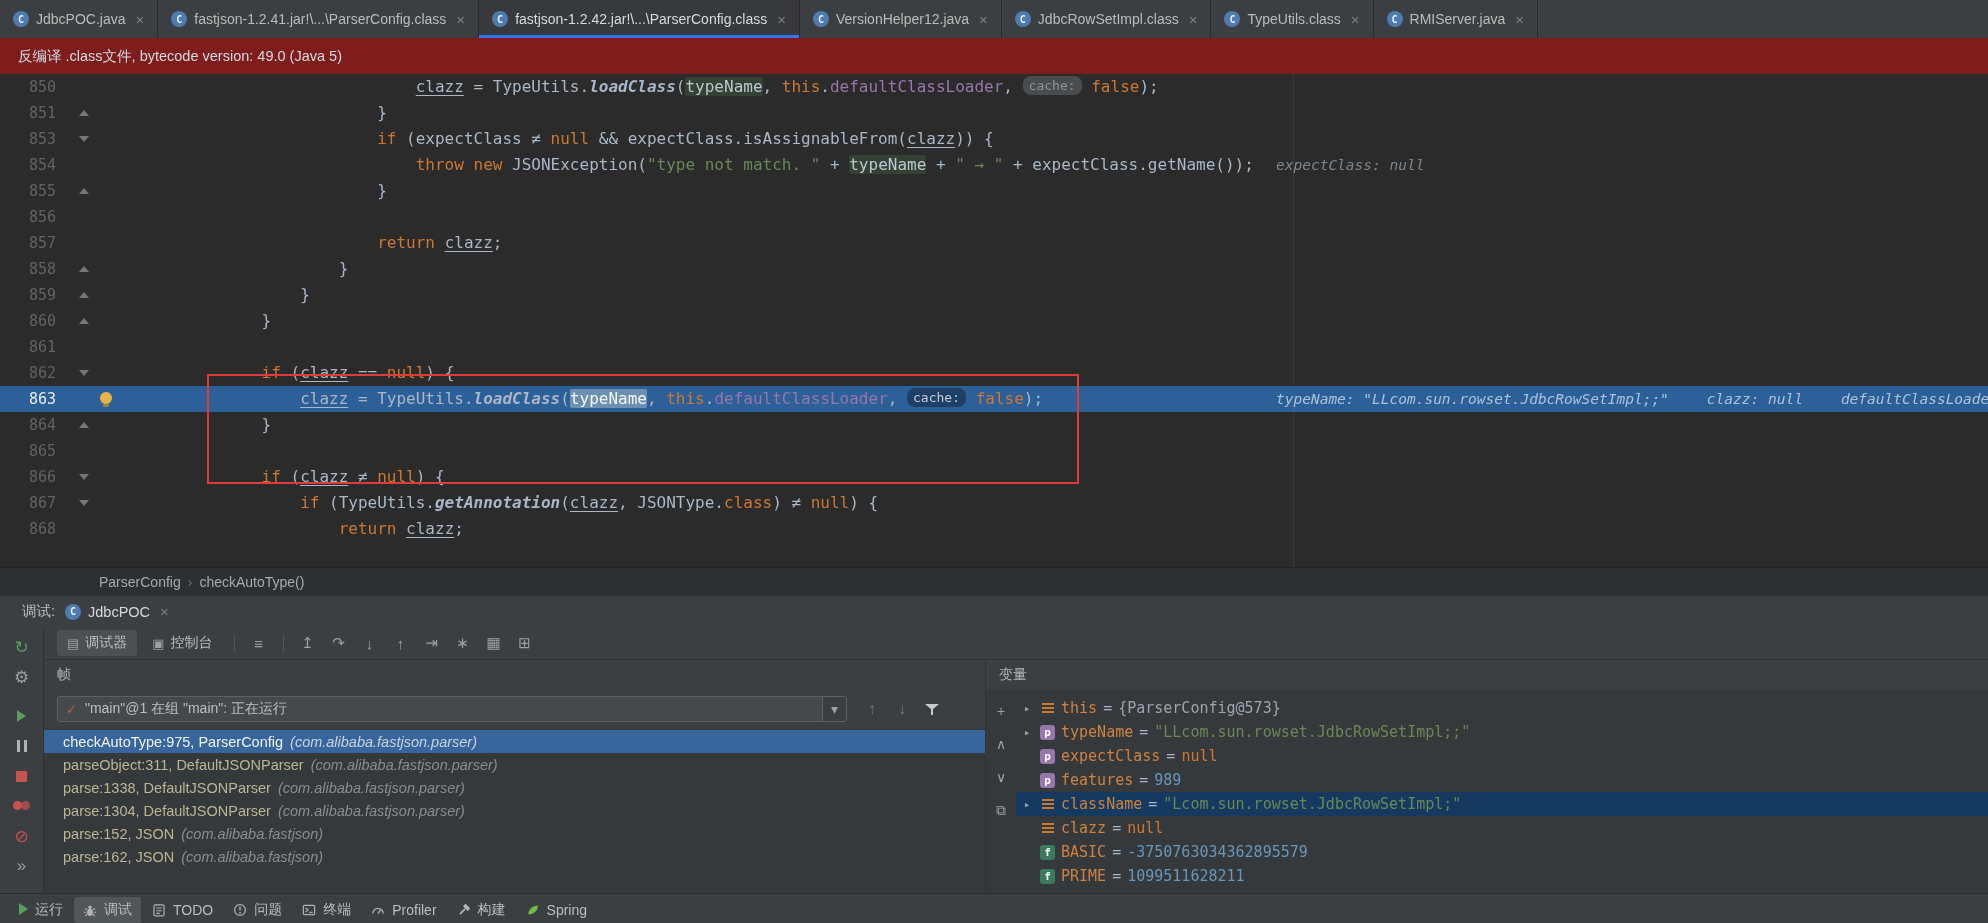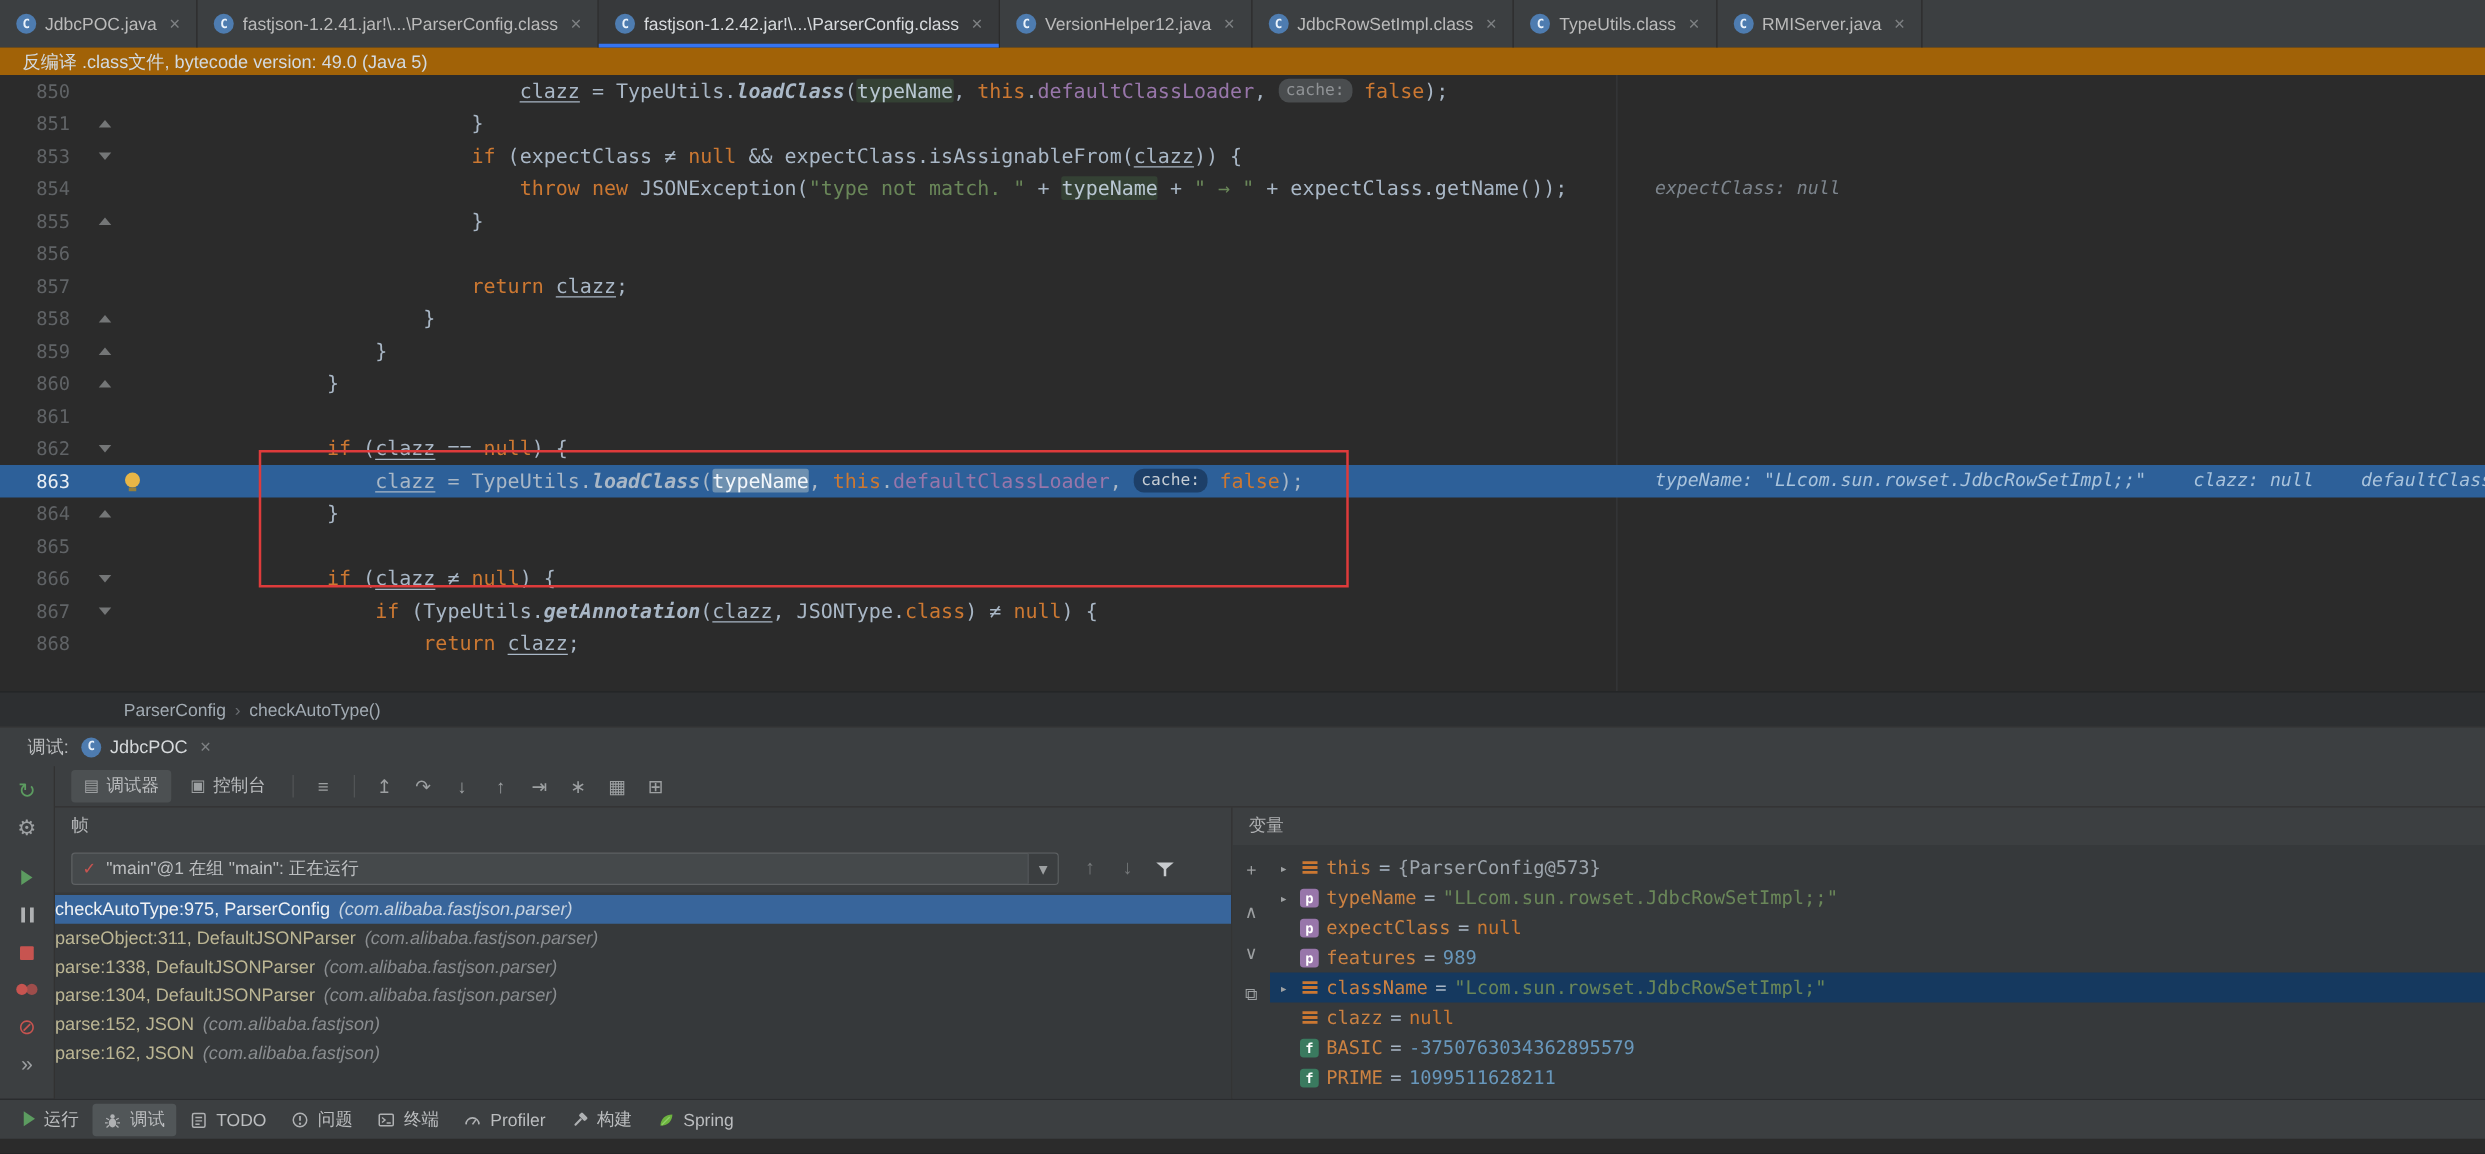--- a/index.html
+++ b/index.html
@@ -13,21 +13,21 @@
   #tabbar { display:flex; height:38px; background:#3c3f41; align-items:stretch; }
   .tab { position:relative; display:flex; align-items:center; gap:7px; padding:0 13px;
          border-right:1px solid #2b2b2b; font-size:14px; color:#bbbbbb; white-space:nowrap; }
   .tab.active { background:#37393b; color:#d8dbde; }
   .tab.active::after { content:''; position:absolute; left:0; right:0; bottom:0; height:3px;
          background:var(--accent,#3674f0); }
   .cicon { flex:none; width:16px; height:16px; border-radius:50%; background:#4e7cb0; color:#eaf2fb;
          font:bold 10px "DejaVu Sans Mono",monospace; display:flex; align-items:center; justify-content:center; }
   .tclose { color:#7e8183; font-size:15px; margin-left:3px; }
   
-  #notif { height:22px; background:#a16207; display:flex; align-items:center; padding-left:18px;
+  #notif { height:36px; background:#7f1d1d; display:flex; align-items:center; padding-left:18px;
          color:#d2dae2; font-size:14.5px; }
   
   #editor { position:relative; height:493px; background:#2b2b2b; overflow:hidden;
          font-family:"DejaVu Sans Mono","Liberation Mono",monospace; }
   #guide { position:absolute; left:1293px; top:0; bottom:0; width:1px; background:#37393b; }
   #lines { position:absolute; left:0; top:0; right:0; }
   .eline { position:relative; display:flex; height:26px; line-height:26px; font-size:16px; white-space:pre; }
   .eline.exec { background:var(--execution-line,#2d6099); }
   .ln { flex:none; width:56px; text-align:right; color:#606366; font-size:15px; }
   .exec .ln { color:#e9eef3; }
@@ -37,21 +37,21 @@
   .tk-kw  { color:var(--keyword,#cc7832); }
   .tk-str { color:var(--string,#6a8759); }
   .tk-fld { color:var(--field,#9876aa); }
   .tk-mth { color:#a9b7c6; font-style:italic;font-weight:bold; }
   .tk-vu  { color:#a9b7c6; text-decoration:underline; text-underline-offset:3px; }
   .tk-use { color:#b9c7d2; background:#344134; border-radius:2px; }
   .tk-use2{ color:#f2f6fa; background:#6e90b0; border-radius:2px; }
   .tk-badge { display:inline-block; background:#4a4d4f; color:#909396; border-radius:8px;
          padding:0 6px; font-size:13px; line-height:19px; transform:translateY(-2px); }
   .exec .tk-badge { background:rgba(10,25,45,.45); color:#c6cdd4; }
-  .hints { position:absolute; left:1324px; top:0; display:flex; gap:38px;align-items:center; }
+  .hints { position:absolute; left:1276px; top:0; display:flex; gap:38px;align-items:center; }
   .hint { color:#7d858d; font-style:italic; font-size:14.5px; }
   .exec .hint { color:#a9c3dc; }
   .fold { width:0; height:0; border-left:5px solid transparent; border-right:5px solid transparent; opacity:.8; }
   .fold-d { border-top:6px solid #87898b; }
   .fold-u { border-bottom:6px solid #87898b; }
   .bulb { position:absolute; left:44px; top:6px; width:12px; height:12px; border-radius:50%;
          background:#e8b647; }
   .bulb::after { content:''; position:absolute; left:3px; bottom:-3px; width:6px; height:3px; background:#95803c; }
   #redbox { position:absolute; left:207px; top:300px; width:872px; height:110px;
          border:2px solid var(--annotation,#de3b3b); z-index:6; pointer-events:none; }
@@ -87,21 +87,21 @@
   #thread-row { flex:none; height:38px; display:flex; align-items:center; padding-left:13px; }
   #thread-combo { width:790px; height:26px; background:#45494b; border:1px solid #5e6163; border-radius:3px;
          display:flex; align-items:center; padding-left:8px; gap:8px; font-size:14px; color:#bdbfc1; }
   #combo-check { color:#c75450; font-size:13px; }
   #combo-arrow { margin-left:auto; width:24px; align-self:stretch; border-left:1px solid #5e6163;
          background:#3b3e40; display:flex; align-items:center; justify-content:center;
          color:#9da0a2; border-radius:0 2px 2px 0; }
   .thr-btn { width:26px; display:flex; align-items:center; justify-content:center; }
   #thread-tools { display:flex; align-items:center; margin-left:12px; gap:4px; }
   #frames-list { flex:1; background:#36393b; padding-top:2px; overflow:hidden; }
-  .frow { height:23px; display:flex; align-items:center; gap:7px; font-size:14.5px; white-space:nowrap; }
+  .frow { height:23px; display:flex; align-items:center; padding-left:19px; gap:7px; font-size:14.5px; white-space:nowrap; }
   .frow.sel { background:var(--frame-selection,#38659b); }
   .ftext { color:#bcb694; }
   .frow.sel .ftext { color:#f0f2f4; }
   .fpkg { font-style:italic; color:#8a8d90; }
   .frow.sel .fpkg { color:#c7d3e0; }
   #vars-panel { flex:1; border-left:1px solid #323232; display:flex; flex-direction:column; min-width:0; }
   #vars-body { flex:1; display:flex; background:#36393b; min-height:0; }
   #vars-strip { flex:none; width:30px; display:flex; flex-direction:column; align-items:center;
          padding-top:12px; gap:15px; color:#9da0a2; }
   #vars-strip .glyph-icon { font-size:14px; }

